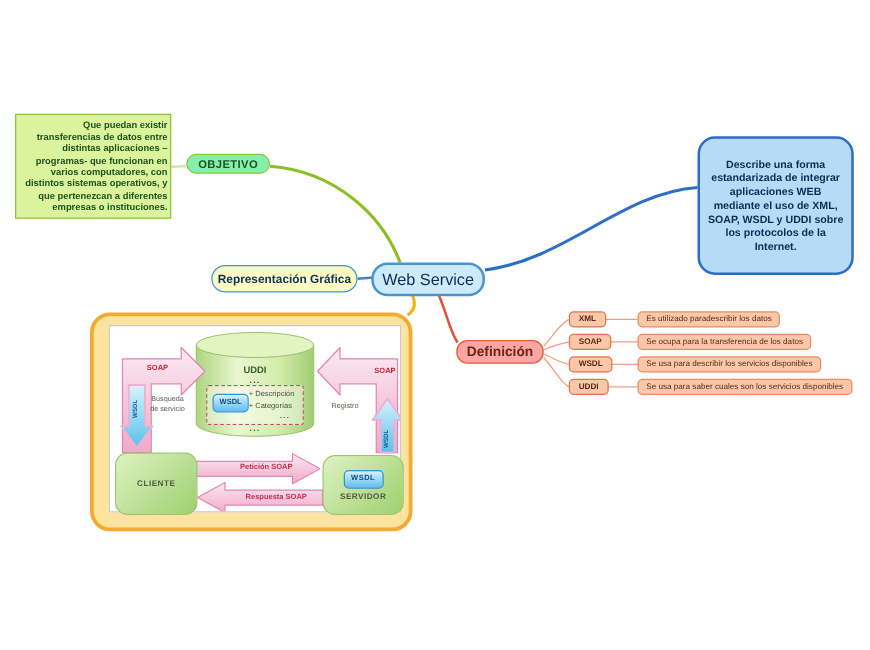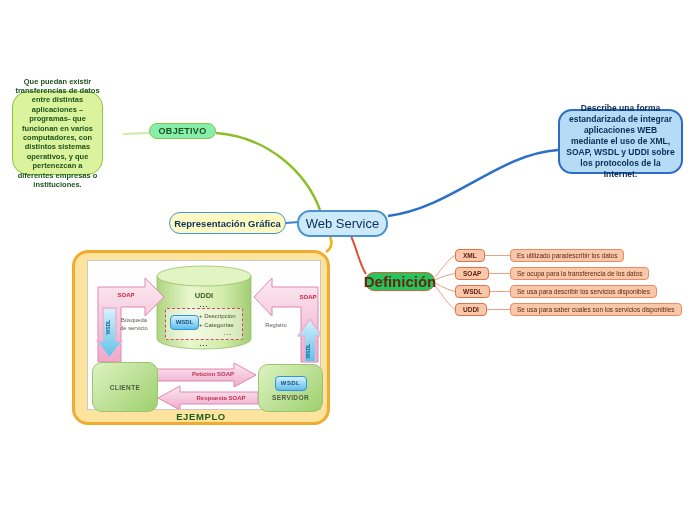--- a/index.html
+++ b/index.html
@@ -4,28 +4,28 @@
 <style>
   html,body{margin:0;padding:0;}
   body{
     width:696px;height:520px;position:relative;background:#ffffff;
     font-family:"Liberation Sans","DejaVu Sans",sans-serif;overflow:hidden;
   }
   svg{display:block;}
   #connector-layer{position:absolute;left:0;top:0;z-index:1;}
   .node{position:absolute;z-index:2;box-sizing:border-box;display:flex;align-items:center;justify-content:center;text-align:center;}
   
-  .note-box{left:12px;top:91px;width:91px;height:84px;background:#daf39c;border:1.5px solid #8cc63f;border-radius:16px;color:#1d531d;font-size:7.5px;line-height:9.4px;font-weight:bold;padding:3px 2px;}
+  .note-box{left:12px;top:91px;width:125px;height:84px;background:#daf39c;border:1.5px solid #8cc63f;border-radius:0;color:#1d531d;font-size:7.5px;line-height:9.4px;font-weight:bold;padding:3px 2px;text-align:right;}
   .objetivo{left:149px;top:123px;width:67px;height:16px;background:#86efac;border:1.5px solid #8cc63f;border-radius:10px;color:#1d531d;font-size:9px;font-weight:bold;letter-spacing:.3px;}
   
   .rep-graf{left:169px;top:212px;width:117px;height:22px;background:#fef9c3;border:1.5px solid #3f97d3;border-radius:11px;color:#0b3558;font-size:9.5px;font-weight:bold;}
   .web-service{left:297px;top:210px;width:91px;height:27px;background:#cdeafa;border:2px solid #4a93cf;border-radius:13px;color:#0b2d52;font-size:13px;font-weight:normal;}
-  .desc-box{left:558px;top:109px;width:125px;height:65px;background:#b5dbf7;border:2.5px solid #2b6cc5;border-radius:14px;color:#0b2d52;font-size:8.5px;line-height:11px;font-weight:bold;padding:4px 6px;}
+  .desc-box{left:558px;top:109px;width:125px;height:111px;background:#b5dbf7;border:2.5px solid #2b6cc5;border-radius:14px;color:#0b2d52;font-size:8.5px;line-height:11px;font-weight:bold;padding:4px 6px;}
   
-  .definicion{left:365px;top:272px;width:70px;height:19px;background:#22c55e;border:1.5px solid #dd5f38;border-radius:9px;color:#6b2510;font-size:15px;font-weight:bold;}
+  .definicion{left:365px;top:272px;width:70px;height:19px;background:#fca5a5;border:1.5px solid #dd5f38;border-radius:9px;color:#6b2510;font-size:11px;font-weight:bold;}
   .term{background:#f9c8ab;border:1px solid #e2714a;border-radius:4px;color:#5e2410;font-size:6.5px;font-weight:bold;height:13px;padding:0 7px;white-space:nowrap;}
   .termdesc{background:#f9c8ab;border:1px solid #ea8a60;border-radius:4px;color:#5e2410;font-size:6.5px;height:13px;padding:0 6px;white-space:nowrap;left:510px;}
   
   .ejemplo-box{position:absolute;left:72px;top:250px;width:258px;height:175px;background:#fce49e;border:3px solid #f2ab30;border-radius:16px;z-index:2;box-sizing:border-box;}
   .panel{position:absolute;left:12px;top:7px;width:234px;height:150px;background:#ffffff;border:1px solid #c9c9c9;box-sizing:border-box;}
   .ejemplo-label{position:absolute;left:0;top:158px;width:100%;text-align:center;color:#1d5c20;font-size:9.5px;font-weight:bold;letter-spacing:.6px;}
   .d{position:absolute;z-index:3;text-align:center;}
   .dashed-rect{position:absolute;left:77px;top:47px;width:76px;height:30px;border:1px dashed #d04868;background:rgba(255,255,255,.42);border-radius:2px;z-index:2;}
   .wsdl-btn{background:linear-gradient(180deg,#d6f1fc,#62bdec);border:1px solid #2e96d2;border-radius:4px;color:#0d4f7e;font-size:6px;font-weight:bold;text-align:center;line-height:12px;}
   .gbox{position:absolute;background:linear-gradient(135deg,#ddf2c2,#9ed06e);border:1px solid #9cc46e;border-radius:10px;color:#4e5a42;font-size:6.5px;font-weight:bold;letter-spacing:.4px;z-index:2;display:flex;flex-direction:column;align-items:center;justify-content:center;}
@@ -126,14 +126,13 @@
 
     <div class="gbox" style="left:4px;top:101px;width:64px;height:48px;">
       <span>CLIENTE</span>
     </div>
     <div class="gbox" style="left:170px;top:103px;width:63px;height:46px;">
       <span class="wsdl-btn" style="display:block;width:30px;height:13px;line-height:12px;margin-bottom:3px;">WSDL</span>
       <span>SERVIDOR</span>
     </div>
   </div>
 
-  <div class="ejemplo-label">EJEMPLO</div>
 </div>
 
 </body></html>

